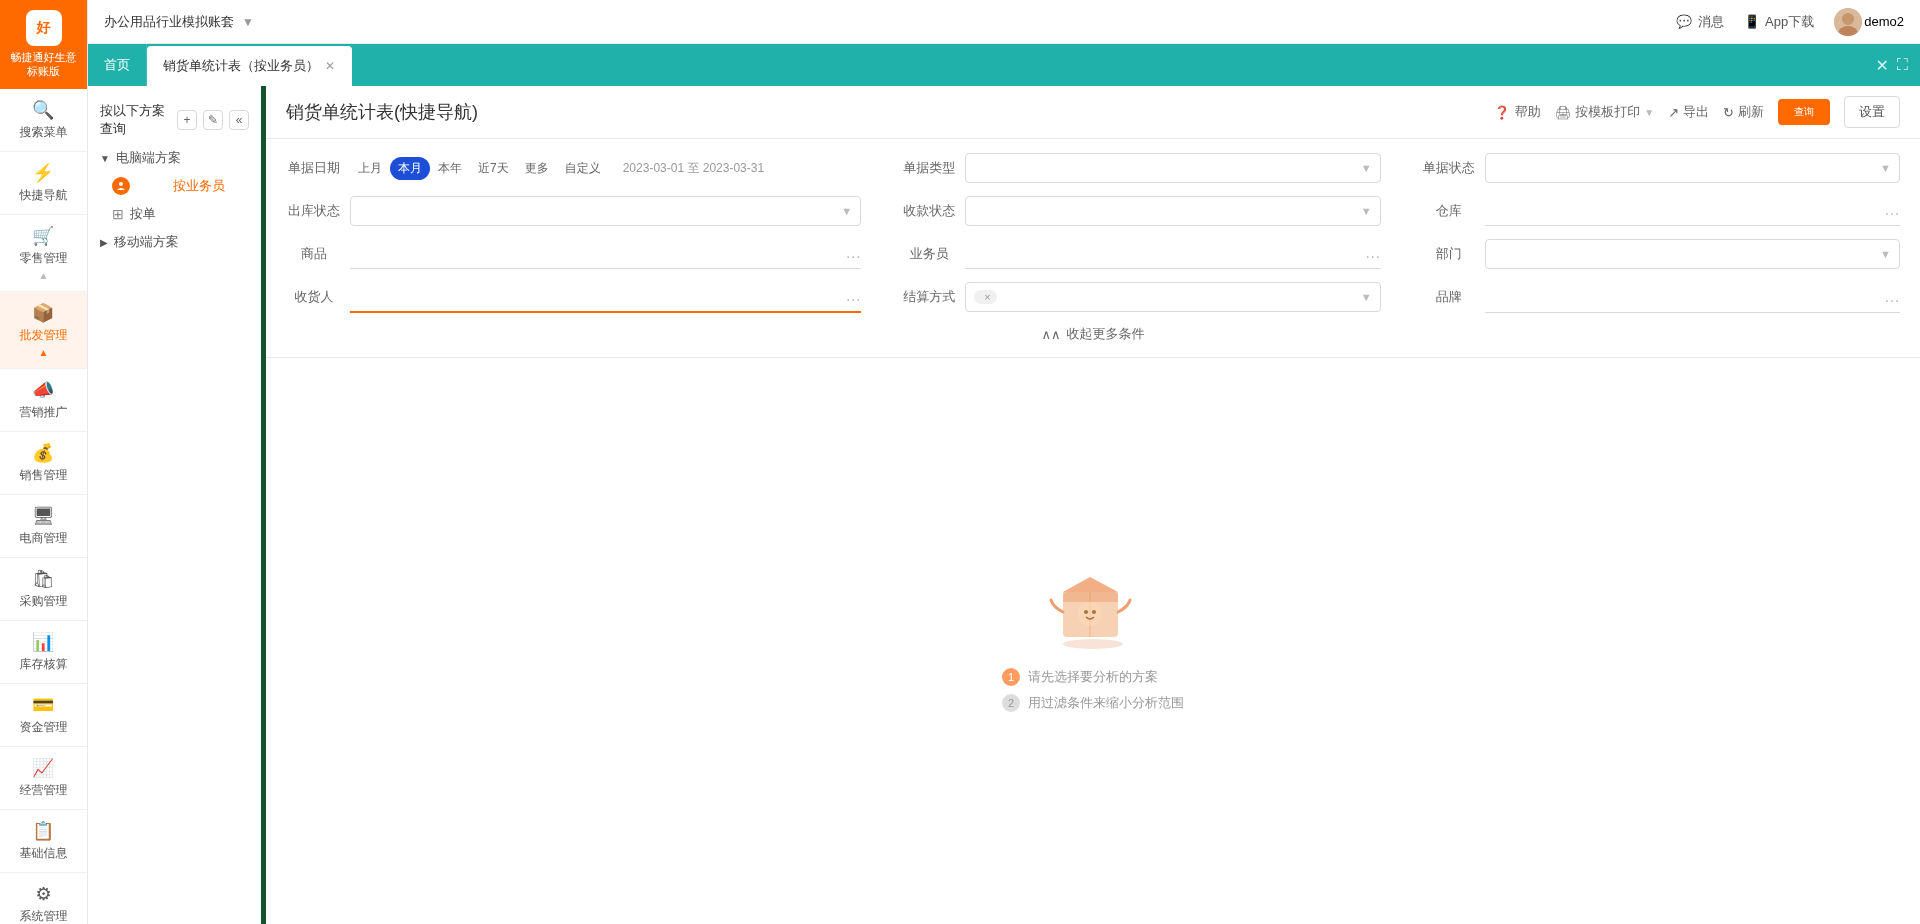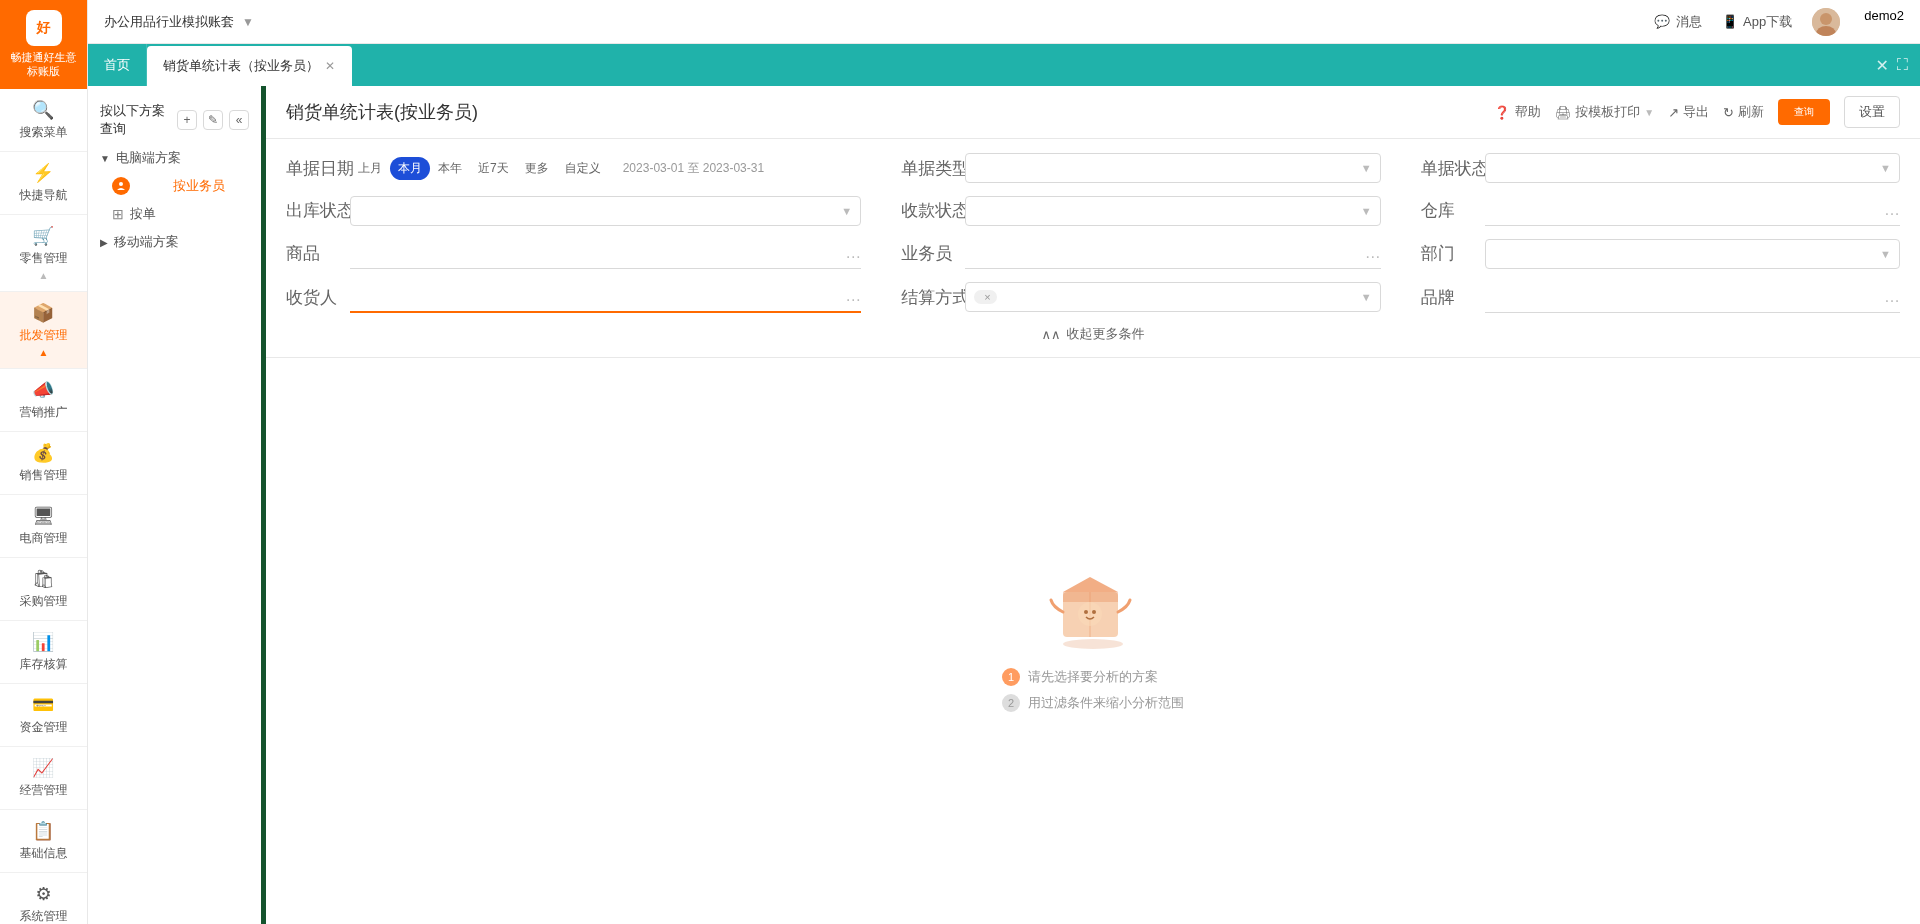--- a/index.html
+++ b/index.html
@@ -60,21 +60,21 @@
     .header-actions { display: flex; align-items: center; gap: 14px; }
     .hdr-btn { display: flex; align-items: center; gap: 4px; font-size: 13px; color: #666; cursor: pointer; }
     .hdr-btn-primary { background: #ff6a00; color: #fff; border: none; border-radius: 4px; padding: 6px 16px; font-size: 10px; cursor: pointer; }
     .hdr-btn-secondary { background: #fff; color: #555; border: 1px solid #d9d9d9; border-radius: 4px; padding: 6px 14px; font-size: 13px; cursor: pointer; }
 
     
     .filter-area { background: #fff; padding: 14px 20px; border-bottom: 1px solid #e8e8e8; }
     .filter-row { display: flex; align-items: center; margin-bottom: 12px; gap: 0; }
     .filter-row:last-child { margin-bottom: 0; }
     .filter-item { display: flex; align-items: center; flex: 1; min-width: 0; }
-    .filter-label { color: #666; font-size: 17px; width: 64px; flex-shrink: 0; text-align: left; padding-right: 8px; white-space: nowrap; }
+    .filter-label { color: #666; font-size: 13px; width: 64px; flex-shrink: 0; text-align: center; padding-right: 8px; white-space: nowrap; }
     .filter-control { flex: 1; min-width: 0; position: relative; }
     .filter-input { width: 100%; height: 30px; border: none; border-bottom: 1px solid #d9d9d9; background: transparent; font-size: 13px; color: #333; padding: 0 4px; outline: none; }
     .filter-select { width: 100%; height: 30px; border: 1px solid #d9d9d9; border-radius: 4px; background: #fff; font-size: 13px; color: #333; padding: 0 8px; outline: none; cursor: pointer; display: flex; align-items: center; justify-content: space-between; }
     .filter-select-arrow { color: #bbb; font-size: 11px; }
     .filter-dots { color: #bbb; font-size: 16px; cursor: pointer; margin-left: 4px; }
     .date-section { display: flex; align-items: center; gap: 0; }
     .date-tabs { display: flex; gap: 0; margin-right: 8px; }
     .date-tab { padding: 3px 8px; font-size: 12px; cursor: pointer; color: #666; border-radius: 3px; }
     .date-tab.active { background: #1d4ed8; color: #fff; border-radius: 12px; }
     .date-range { font-size: 12px; color: #999; margin-left: 6px; }
@@ -172,21 +172,21 @@
     </div>
     <div class="topbar-right">
       <div class="topbar-action">
         <span>💬</span>
         <span>消息</span>
       </div>
       <div class="topbar-action">
         <span>📱</span>
         <span>App下载</span>
       </div>
-      <div style="display:flex;gap:24px;cursor:pointer;">
+      <div style="display:flex;align-items:center;gap:2px;cursor:pointer;">
         <div class="user-avatar">
           <svg width="28" height="28" viewBox="0 0 28 28">
             <circle cx="14" cy="14" r="14" fill="#d9b99b"></circle>
             <ellipse cx="14" cy="11" rx="6" ry="6" fill="#c9956b"></ellipse>
             <ellipse cx="14" cy="26" rx="10" ry="8" fill="#c0845a"></ellipse>
           </svg>
         </div>
         <span>demo2</span>
       </div>
     </div>
@@ -246,21 +246,21 @@
       </div>
       <div class="tree-item" style="font-size:13px;color:#555;">
         <span style="font-size:10px;">▶</span>
         <span>移动端方案</span>
       </div>
     </div>
 
     <div class="right-panel">
 
       <div class="page-header">
-        <h1 class="page-title">销货单统计表(按业务员)</h1>
+        <h1 class="page-title">销货单统计表(快捷导航)</h1>
         <div class="header-actions">
           <div class="hdr-btn">
             <span>❓</span>
             <span>帮助</span>
           </div>
           <div class="hdr-btn">
             <span>🖨</span>
             <span>按模板打印</span>
             <span style="font-size:10px;color:#bbb;">▼</span>
           </div>

